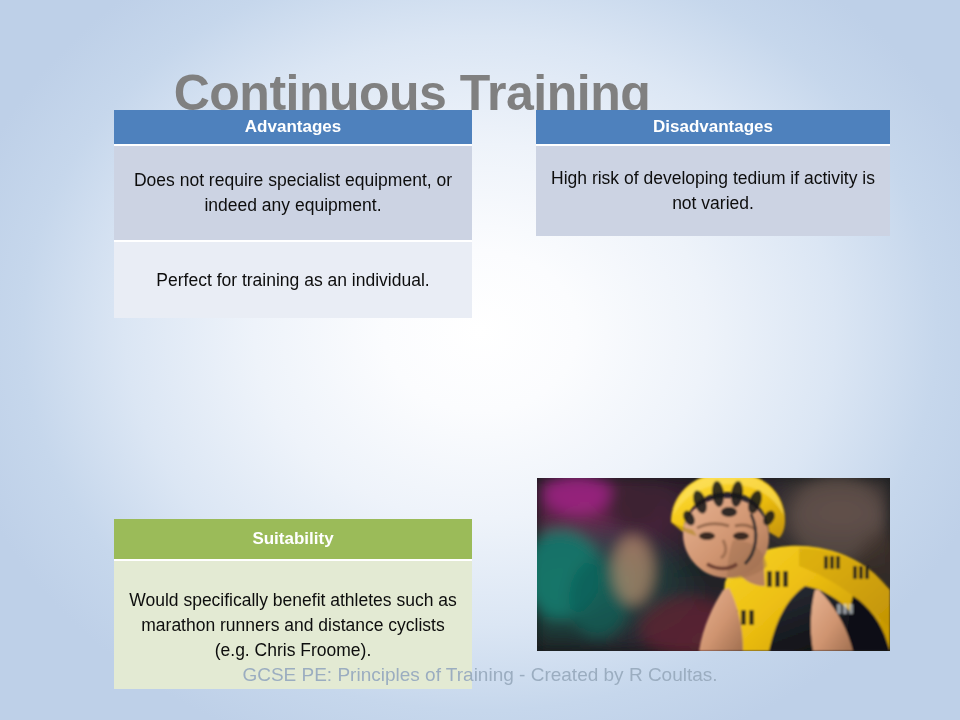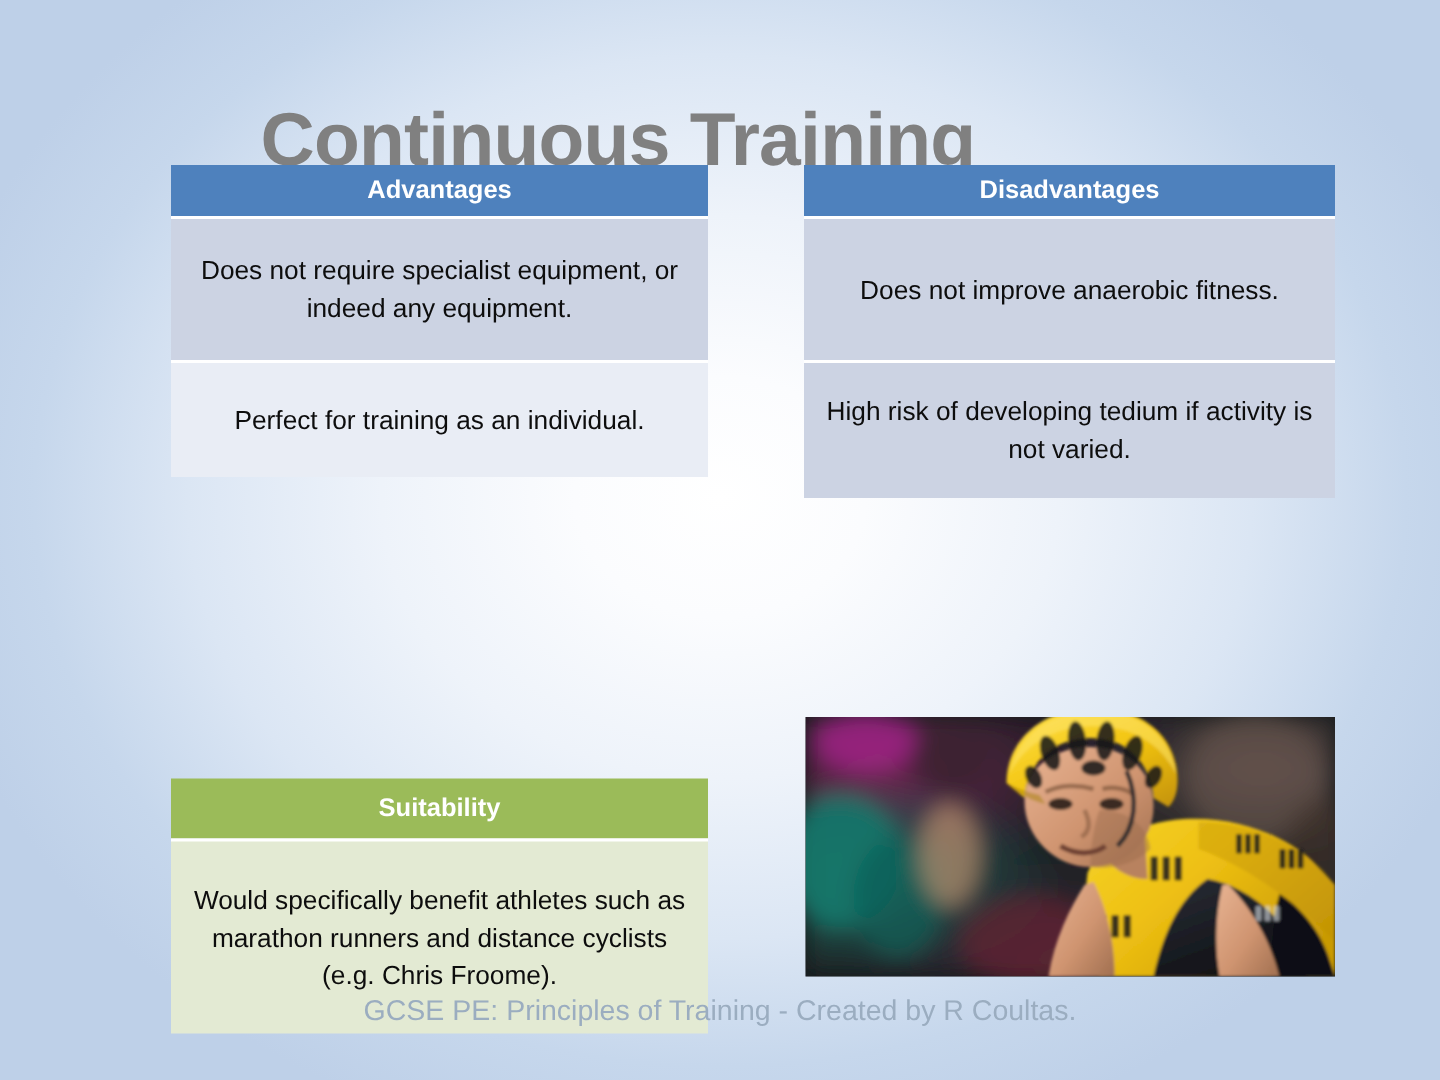--- a/index.html
+++ b/index.html
@@ -148,23 +148,20 @@
       </div>
       <div class="tbl-row fill-b-light" id="adv-row-1">
         <span class="cell-text">Perfect for training as an individual.</span>
       </div>
     </div>
   </div>
 
   <div class="tbl" id="tbl-disadvantages">
     <div class="tbl-head blue">Disadvantages</div>
     <div class="tbl-body">
-      <div class="tbl-row fill-b-dark" id="dis-row-0">
-        <span class="cell-text">Does not improve anaerobic fitness.</span>
-      </div>
       <div class="tbl-row fill-b-dark" id="dis-row-2">
         <span class="cell-text">High risk of developing tedium if activity is not varied.</span>
       </div>
     </div>
   </div>
 
   <div class="tbl" id="tbl-suitability">
     <div class="tbl-head green">Suitability</div>
     <div class="tbl-body">
       <div class="tbl-row fill-g-light" id="sui-row-0">

